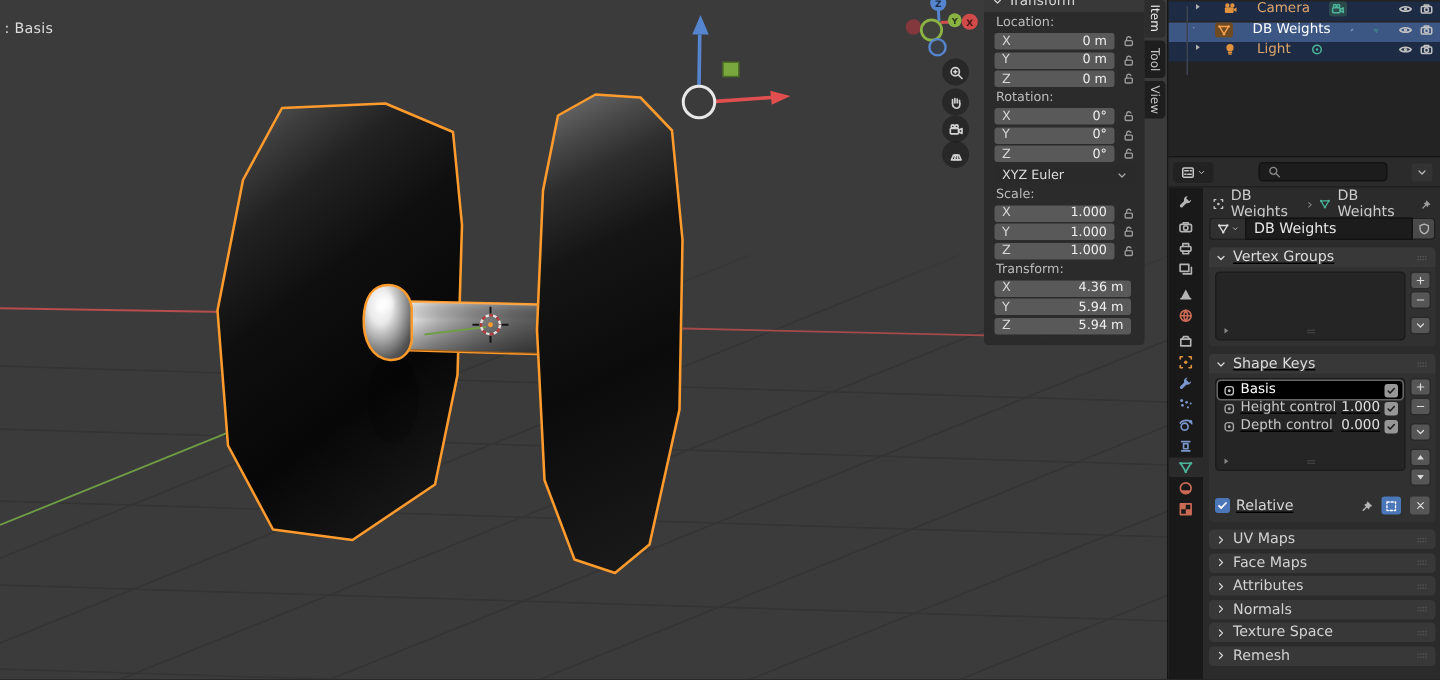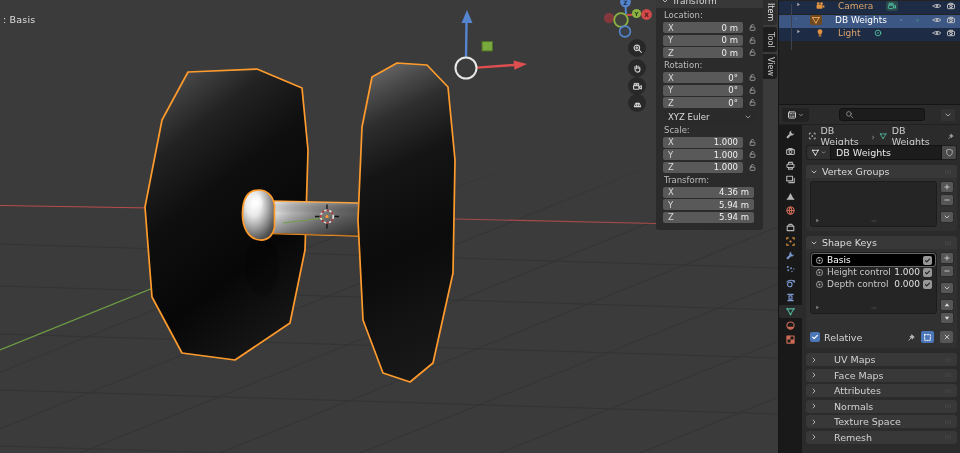--- a/index.html
+++ b/index.html
@@ -63,21 +63,21 @@
   .p-main {flex:1; background:#2b2b2b; padding:3px 3px 0 4px; display:flex; flex-direction:column; overflow:hidden;}
   .p-crumb {height:16px; display:flex; align-items:center; gap:4px; font-size:9.5px; color:#cccccc; padding:0 2px;}
   .p-crumb .sp {flex:1;}
   .p-namerow {height:15px; display:flex; margin:1px 0 5px;}
   .p-tribtn {width:24px; background:#303030; border:1px solid #1f1f1f; border-right:0; border-radius:3px 0 0 3px;
              display:flex; align-items:center; justify-content:center; gap:1px; color:#ddd;}
   .p-nameinput {flex:1; background:#1c1c1c; border:1px solid #121212; color:#e8e8e8; font-size:9.5px;
                 display:flex; align-items:center; padding-left:5px;}
   .p-shieldbtn {width:15px; background:#4a4a4a; border:1px solid #1f1f1f; border-left:0; border-radius:0 3px 3px 0;
                 display:flex; align-items:center; justify-content:center; color:#b5b5b5;}
-  .panel {margin-bottom:5px; border-radius:3px; background:#313131;}
+  .panel {margin-bottom:5px; border-radius:3px; background:#313131;text-decoration:underline;}
   .panel-h {height:13px; background:#383838; border-radius:3px 3px 0 0; display:flex; align-items:center; gap:4px;
             padding:0 4px; font-size:9.5px; color:#dcdcdc;}
   .panel-h .grip {margin-left:auto; color:#555;}
   .panel-b {display:flex; gap:3px; padding:3px 3px 4px 4px;}
   .listbox {flex:1; background:#252525; border:1px solid #1c1c1c; border-radius:3px; position:relative;}
   .vg-list {height:46px;}
   .sk-list {height:62px; padding:1px 1px;}
   .btncol {width:14px; display:flex; flex-direction:column; gap:1px;}
   .sbtn {height:12px; background:#565656; border:1px solid #2a2a2a; border-radius:2.5px; color:#dcdcdc;
          display:flex; align-items:center; justify-content:center;}
@@ -91,21 +91,21 @@
          display:flex; align-items:center; justify-content:center; flex:0 0 auto;}
   .relrow {display:flex; align-items:center; gap:4px; padding:3px 4px 5px 4px; font-size:9.5px; color:#d6d6d6;}
   .relrow .sp {flex:1;}
   .cb-blue {width:10px; height:10px; background:#4b76b8; border-radius:2px; color:#fff;
             display:flex; align-items:center; justify-content:center;}
   .bluebtn {width:13px; height:12px; background:#4b76b8; border-radius:2px; color:#fff;
             display:flex; align-items:center; justify-content:center;}
   .xbtn {width:13px; height:12px; background:#565656; border-radius:2px; color:#ddd; margin-left:2px;
          display:flex; align-items:center; justify-content:center;}
   .pincol {color:#b5b5b5; display:flex;}
-  .sect {height:13px; background:#383838; border-radius:3px; display:flex; align-items:center; gap:16px;
+  .sect {height:13px; background:#383838; border-radius:3px; display:flex; align-items:center; gap:4px;
          padding:0 4px; margin-bottom:2.5px; font-size:9.5px; color:#d2d2d2; flex:0 0 auto;}
   .sect .grip {margin-left:auto; color:#515151;}
 </style>
 </head>
 <body>
 
 <svg width="0" height="0" style="position:absolute">
   <defs>
     <symbol id="i-chevd" viewBox="0 0 12 12">
         <path d="M3 4.5l3 3 3-3"></path>

